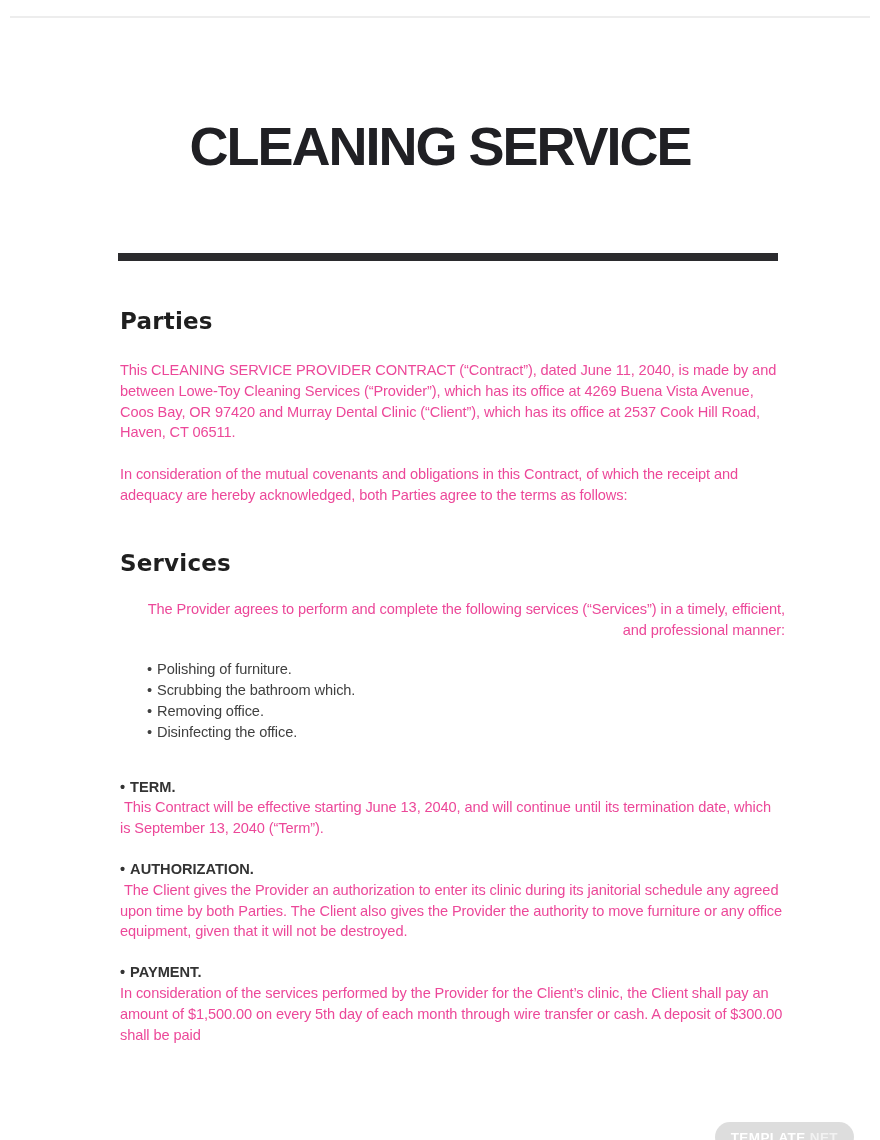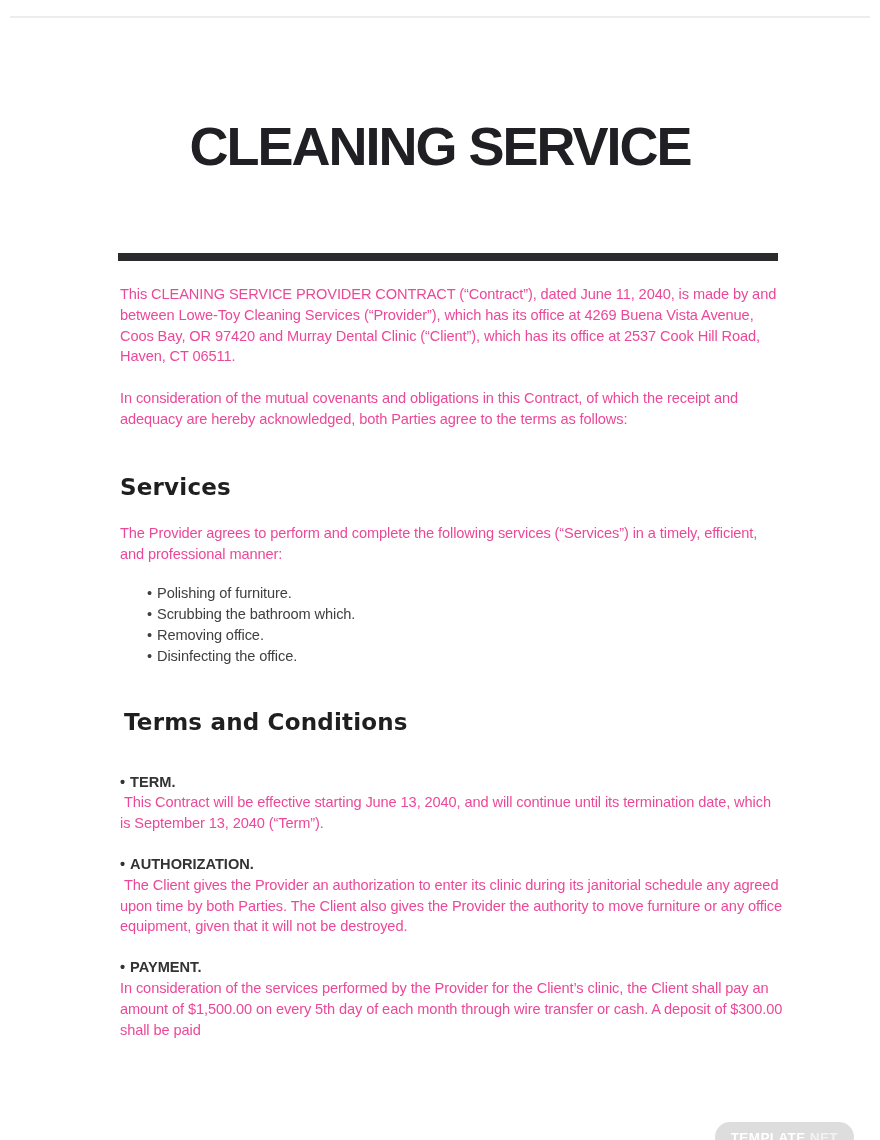--- a/index.html
+++ b/index.html
@@ -56,21 +56,21 @@
   .sec-terms h2.sec-heading { margin-top: 40px; padding-left: 4px; }
 
   p.body-text {
     font-size: 14.6px;
     line-height: 20.8px;
     letter-spacing: -0.1px;
     color: #ec4899;
   }
   .sec-parties p.p1 { margin-top: 23px; }
   .sec-parties p.p2 { margin-top: 21px; }
-  .sec-services p.intro { margin-top: 20px; }
+  .sec-services p.intro { margin-top: 20px; text-align: right; }
 
   ul.service-list {
     list-style: none;
     margin-top: 19px;
     padding-left: 27px;
   }
   ul.service-list li {
     font-size: 14.6px;
     line-height: 20.8px;
     letter-spacing: -0.1px;
@@ -114,37 +114,37 @@
 
   <h1 class="doc-title">
     <span class="title-line">CLEANING SERVICE</span>
   </h1>
 
   <div class="divider"></div>
 
   <div class="content">
 
     <section class="sec-parties">
+      <h2 class="sec-heading">Parties</h2>
       <p class="body-text p1">This CLEANING SERVICE PROVIDER CONTRACT (“Contract”), dated June 11, 2040, is made by and between Lowe-Toy Cleaning Services (“Provider”), which has its office at 4269 Buena Vista Avenue, Coos Bay, OR 97420 and Murray Dental Clinic (“Client”), which has its office at 2537 Cook Hill Road, Haven, CT 06511.</p>
       <p class="body-text p2">In consideration of the mutual covenants and obligations in this Contract, of which the receipt and adequacy are hereby acknowledged, both Parties agree to the terms as follows:</p>
     </section>
 
     <section class="sec-services">
       <h2 class="sec-heading">Services</h2>
       <p class="body-text intro">The Provider agrees to perform and complete the following services (“Services”) in a timely, efficient, and professional manner:</p>
       <ul class="service-list">
         <li><span class="bullet">•</span><span>Polishing of furniture.</span></li>
         <li><span class="bullet">•</span><span>Scrubbing the bathroom which.</span></li>
         <li><span class="bullet">•</span><span>Removing office.</span></li>
         <li><span class="bullet">•</span><span>Disinfecting the office.</span></li>
       </ul>
     </section>
 
     <section class="sec-terms">
-      <h2 class="sec-heading">Terms and Conditions</h2>
 
       <div class="clause first">
         <div class="clause-label"><span class="bullet">•</span><strong>TERM.</strong></div>
         <p class="body-text indented">This Contract will be effective starting June 13, 2040, and will continue until its termination date, which is September 13, 2040 (“Term”).</p>
       </div>
 
       <div class="clause">
         <div class="clause-label"><span class="bullet">•</span><strong>AUTHORIZATION.</strong></div>
         <p class="body-text indented">The Client gives the Provider an authorization to enter its clinic during its janitorial schedule any agreed upon time by both Parties. The Client also gives the Provider the authority to move furniture or any office equipment, given that it will not be destroyed.</p>
       </div>

